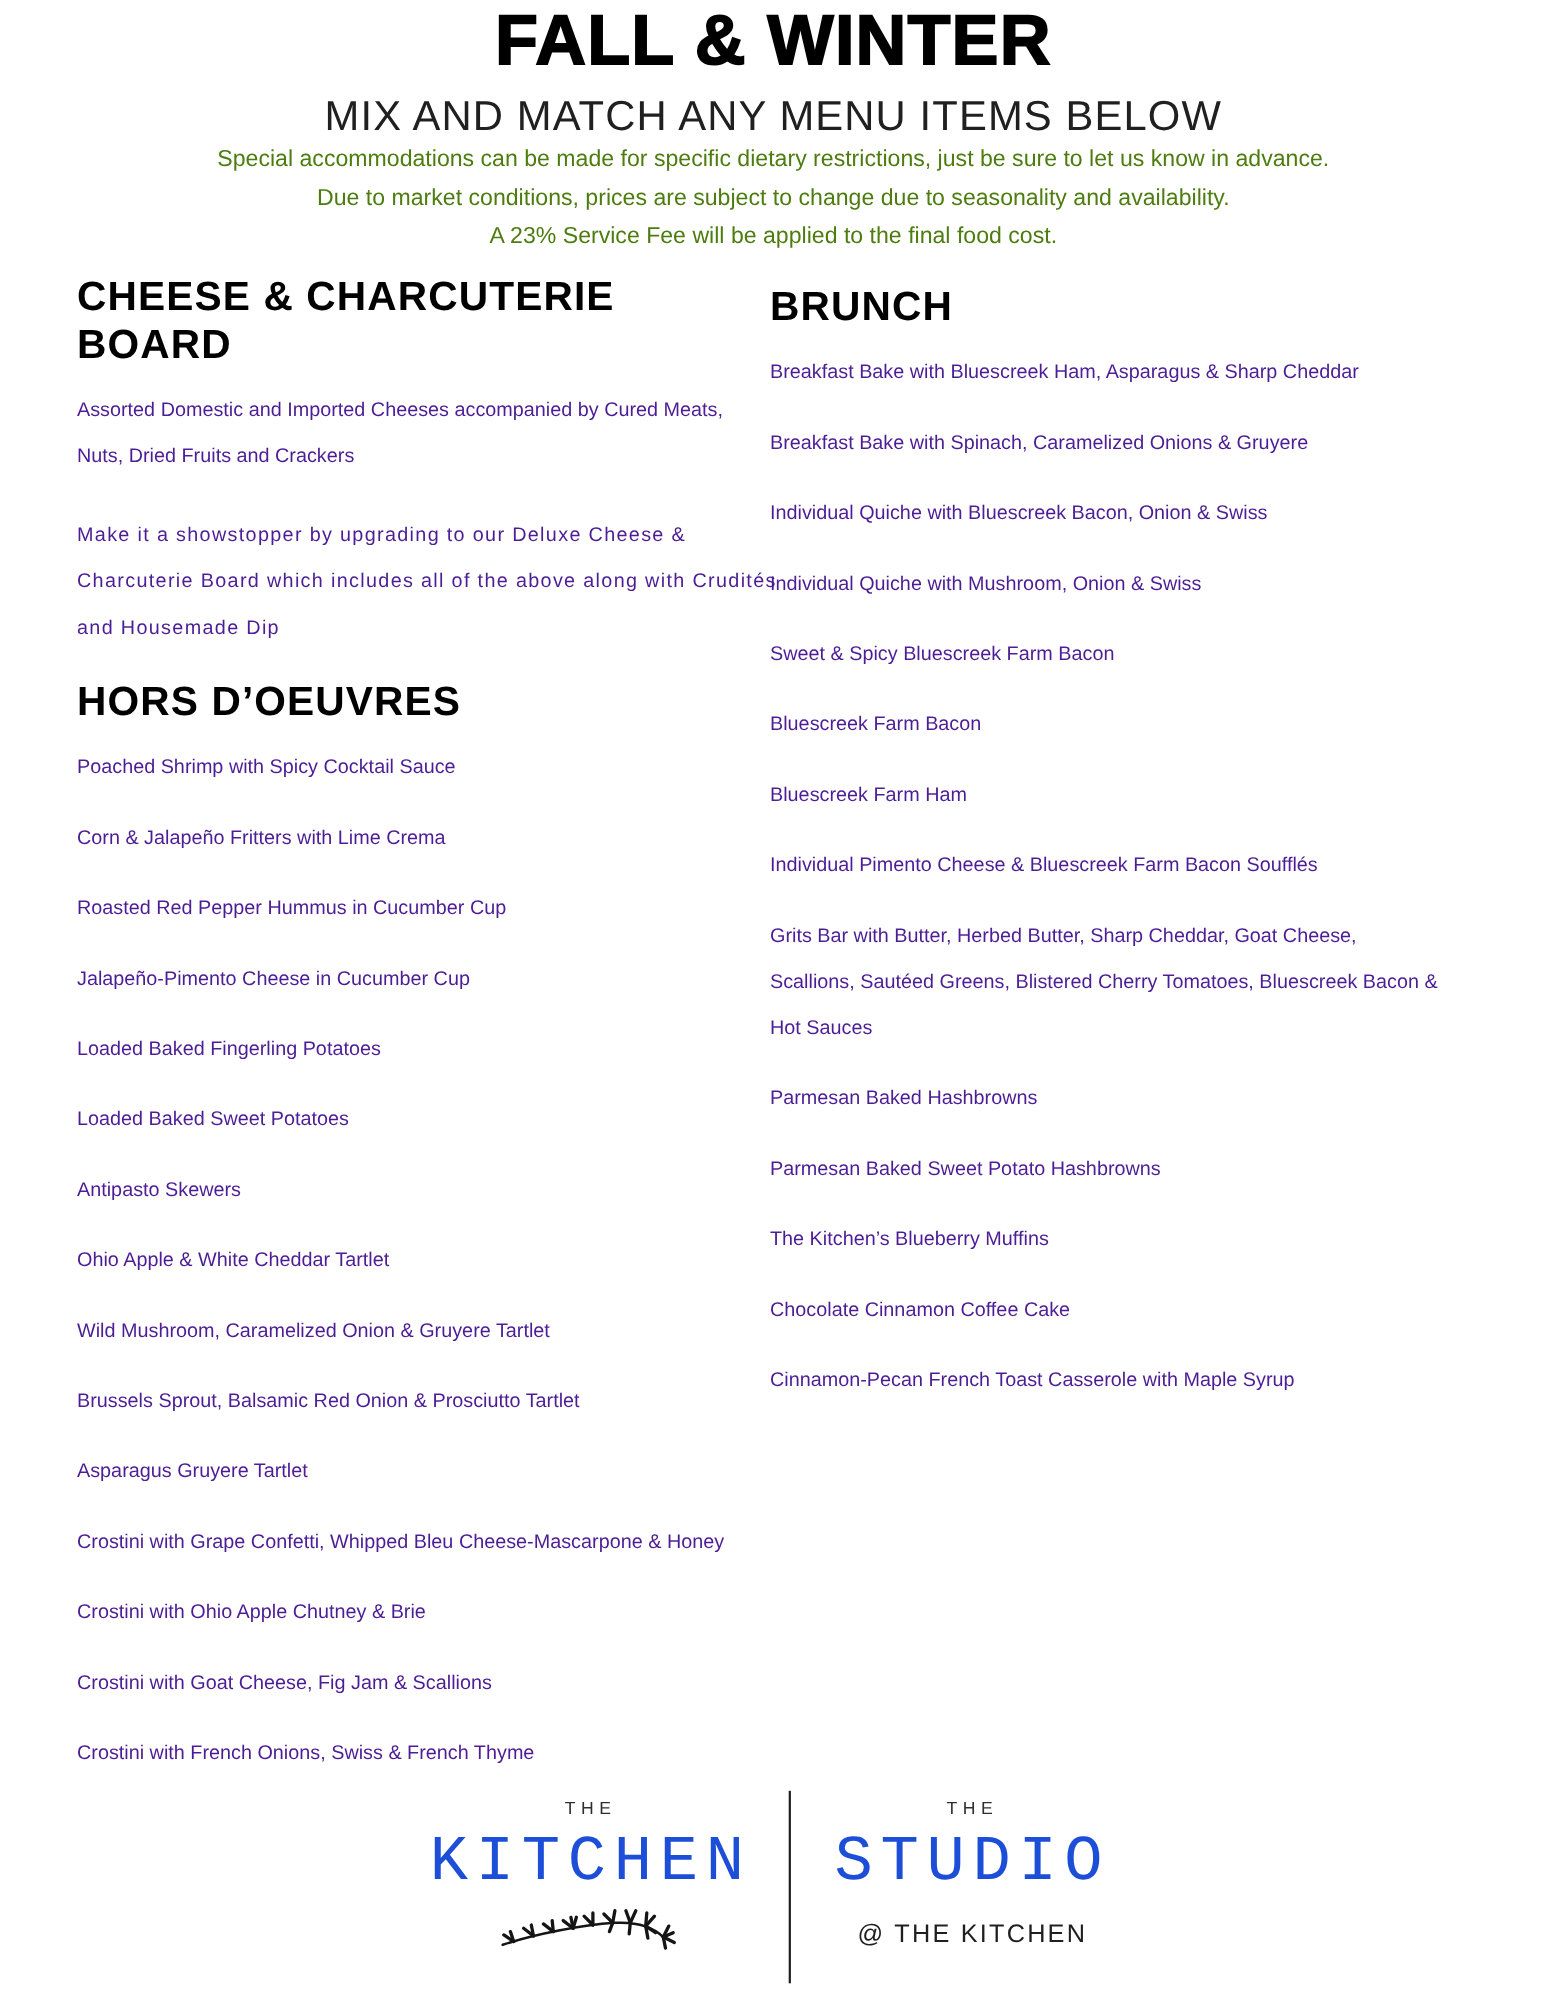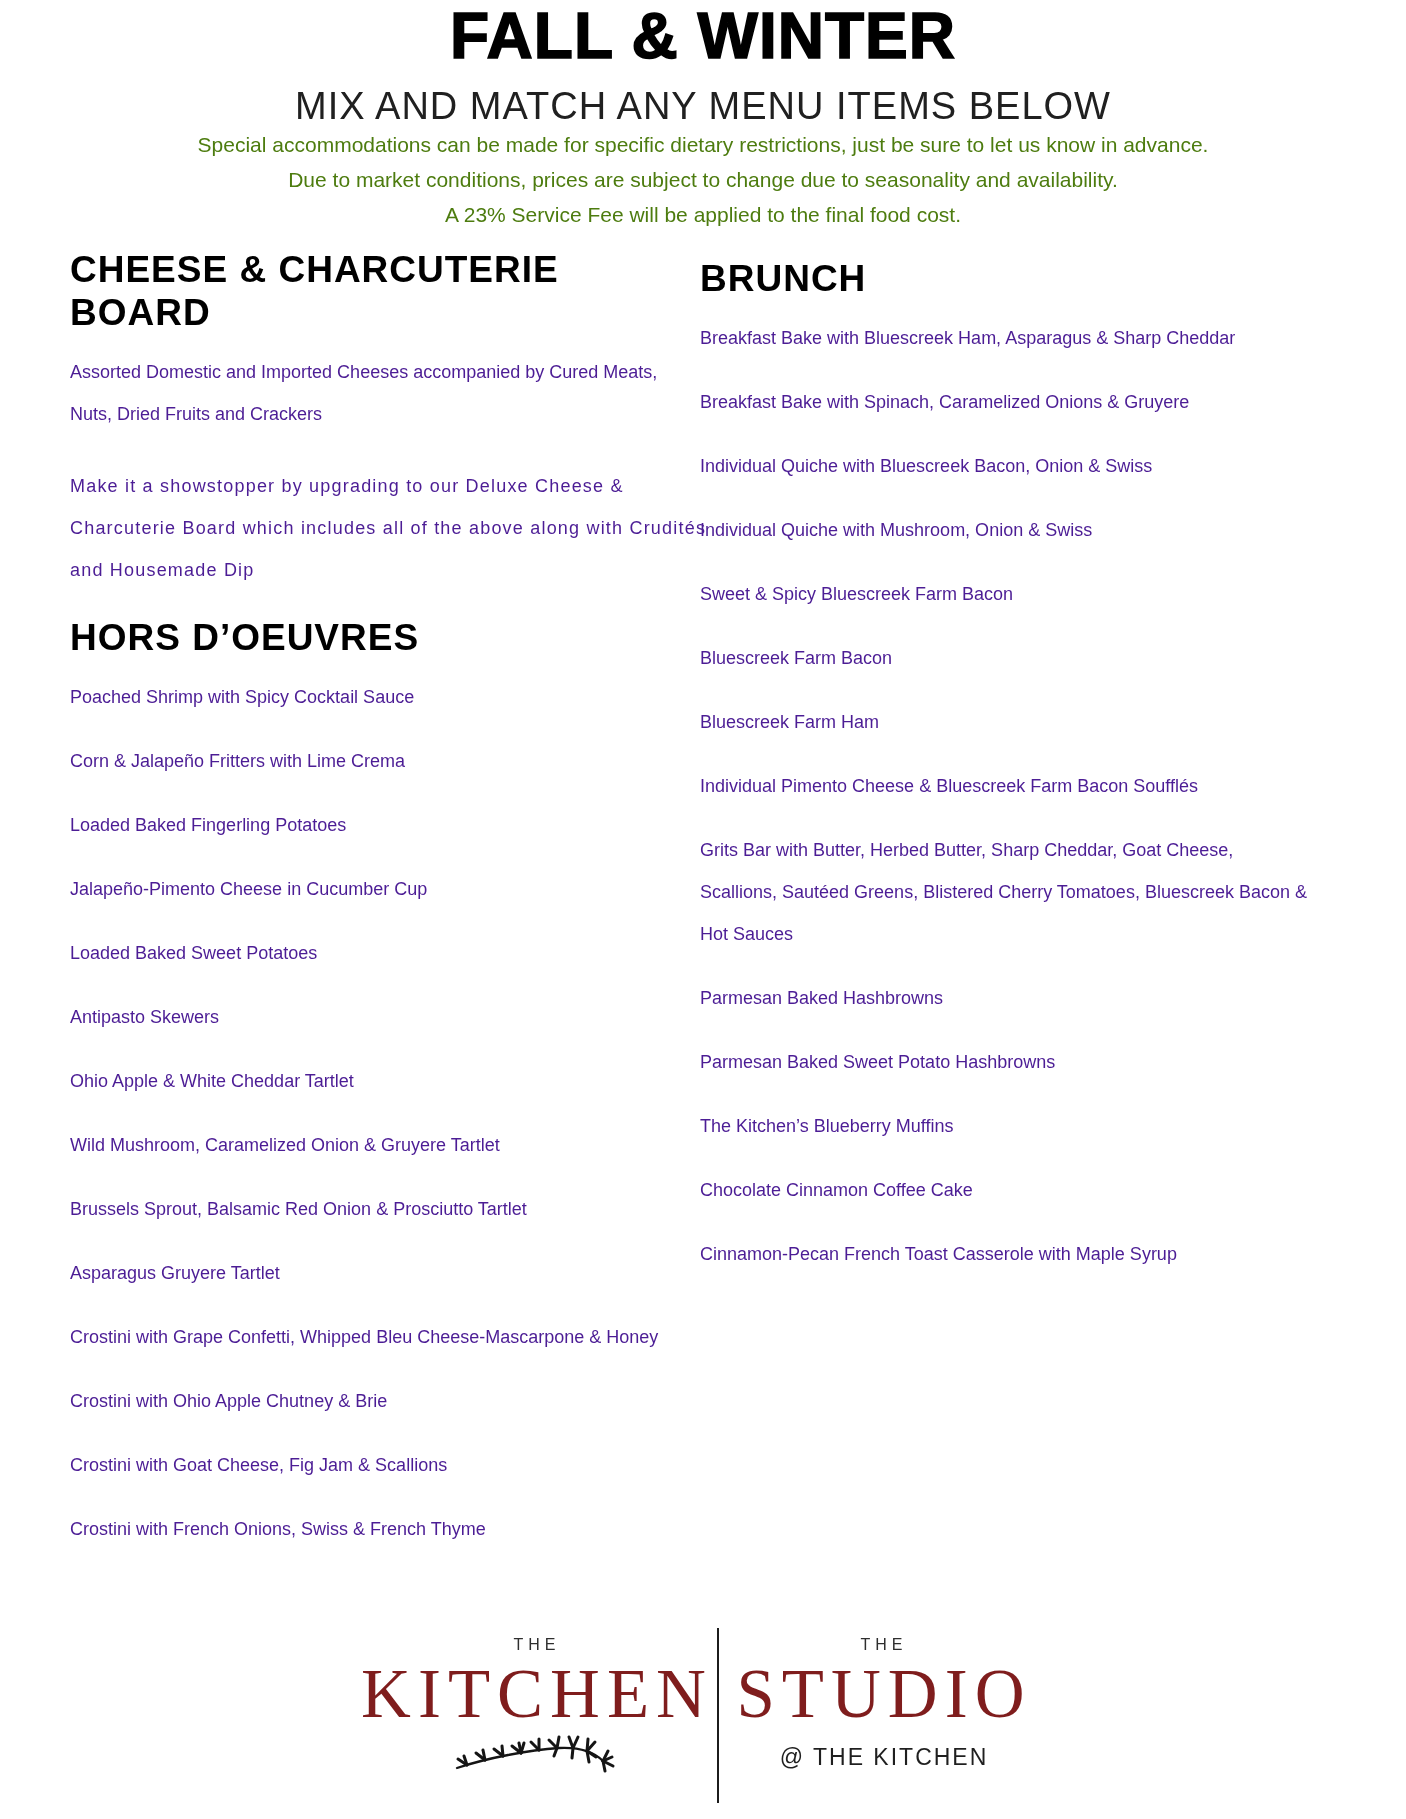--- a/index.html
+++ b/index.html
@@ -90,25 +90,25 @@
   .logo-studio  { width: 330px; }
   .logo-divider { width: 2px; background: #1c1c1c; }
   .logo-eyebrow {
     margin-top: 8px;
     font-size: 16px;
     letter-spacing: 5px;
     color: #2e2e2e;
   }
   .logo-name {
     margin-top: 10px;
-    font-family: Liberation Serif, serif;
-    font-size: 69px;
+    font-family: Liberation Mono, monospace;
+    font-size: 58px;
     line-height: 60px;
     letter-spacing: 7px;
-    color: #7f1d1d;
+    color: #1d4ed8;
   }
   .logo-tagline {
     margin-top: 20px;
     font-size: 23px;
     letter-spacing: 2px;
     color: #1f1f1f;
   }
   .sprig { margin-top: 4px; }
 </style>
 </head>
@@ -135,22 +135,23 @@
       <div class="menu-section">
         <h2 class="section-heading">CHEESE &amp; CHARCUTERIE BOARD</h2>
         <p class="item para">Assorted Domestic and Imported Cheeses accompanied by Cured Meats, Nuts, Dried Fruits and Crackers</p>
         <p class="item para tracked">Make it a showstopper by upgrading to our Deluxe Cheese &amp; Charcuterie Board which includes all of the above along with Crudités and Housemade Dip</p>
       </div>
 
       <div class="menu-section">
         <h2 class="section-heading">HORS D’OEUVRES</h2>
         <p class="item">Poached Shrimp with Spicy Cocktail Sauce</p>
         <p class="item">Corn &amp; Jalapeño Fritters with Lime Crema</p>
+        <p class="item">Roasted Red Pepper Hummus in Cucumber Cup</p>
+        <p class="item">Jalapeño-Pimento Cheese in Cucumber Cup</p>
         <p class="item">Loaded Baked Fingerling Potatoes</p>
-        <p class="item">Jalapeño-Pimento Cheese in Cucumber Cup</p>
         <p class="item">Loaded Baked Sweet Potatoes</p>
         <p class="item">Antipasto Skewers</p>
         <p class="item">Ohio Apple &amp; White Cheddar Tartlet</p>
         <p class="item">Wild Mushroom, Caramelized Onion &amp; Gruyere Tartlet</p>
         <p class="item">Brussels Sprout, Balsamic Red Onion &amp; Prosciutto Tartlet</p>
         <p class="item">Asparagus Gruyere Tartlet</p>
         <p class="item">Crostini with Grape Confetti, Whipped Bleu Cheese-Mascarpone &amp; Honey</p>
         <p class="item">Crostini with Ohio Apple Chutney &amp; Brie</p>
         <p class="item">Crostini with Goat Cheese, Fig Jam &amp; Scallions</p>
         <p class="item">Crostini with French Onions, Swiss &amp; French Thyme</p>

